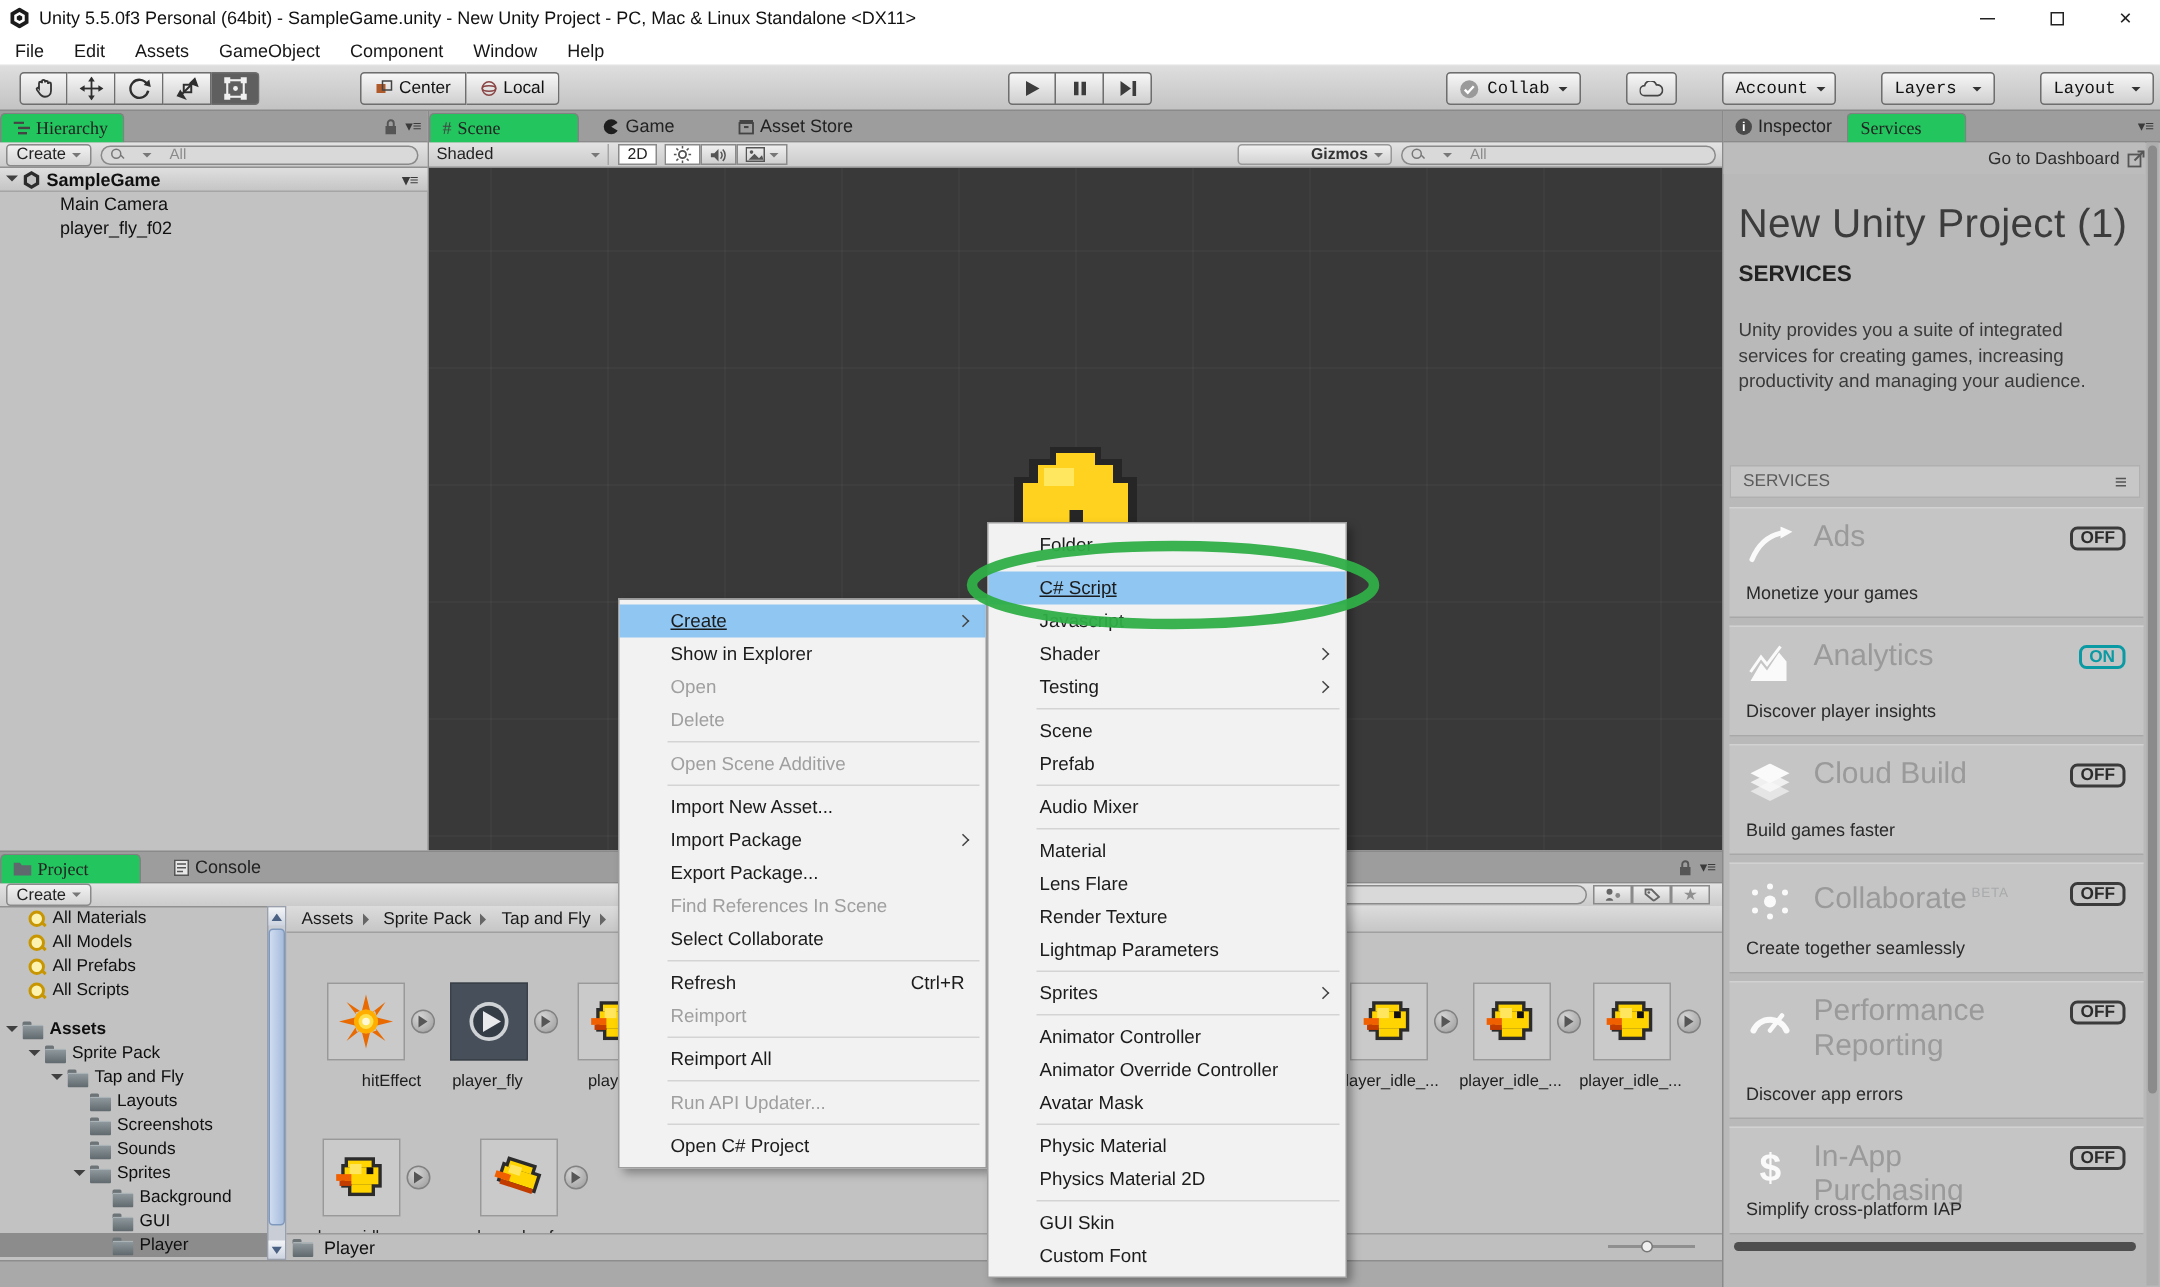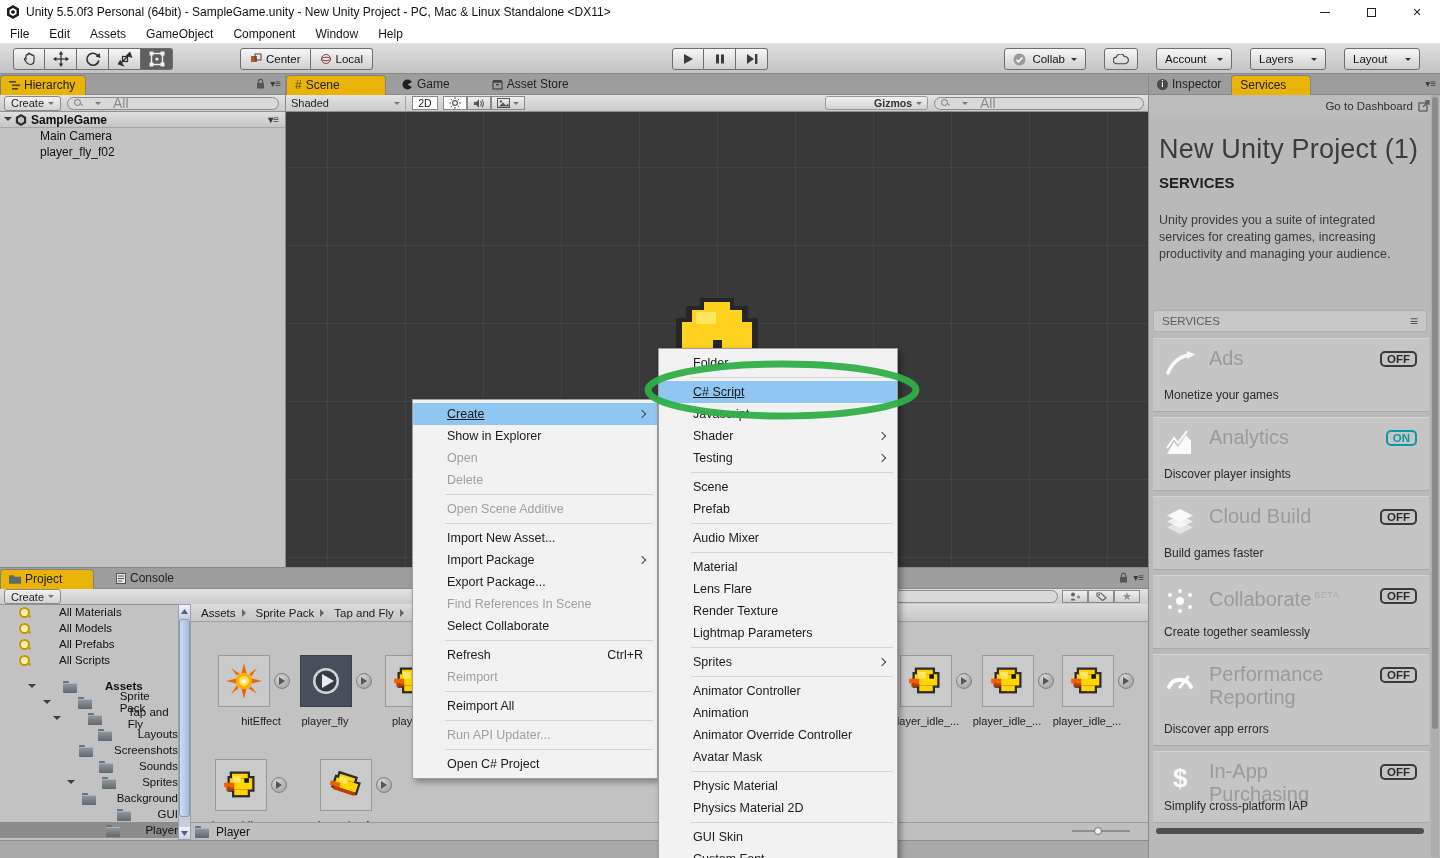--- a/index.html
+++ b/index.html
@@ -21,32 +21,32 @@
   .toolbtn { width:32px; height:22px; border:1px solid #6e6e6e; border-left:none; background:linear-gradient(#f7f7f7,#cfcfcf); display:flex; align-items:center; justify-content:center; }
   .toolbtn:first-child { border-left:1px solid #6e6e6e; border-radius:3px 0 0 3px; }
   .toolbtn:last-child { border-radius:0 3px 3px 0; }
   .toolbtn.sel { background:#5f5f5f; }
   .toolbtn svg { display:block; }
   .pivotgroup { position:absolute; left:196px; top:4px; display:flex;padding-left:44px; }
   .pbtn { height:22px; border:1px solid #6e6e6e; border-left:none; background:linear-gradient(#f7f7f7,#cfcfcf); display:flex; align-items:center; font-size:11.5px; color:#111; padding:0 9px; gap:4px; }
   .pbtn:first-child { border-left:1px solid #6e6e6e; border-radius:3px 0 0 3px; }
   .pbtn:last-child { border-radius:0 3px 3px 0; }
   .playgroup { position:absolute; left:672px; top:4px; display:flex; }
-  .rightbtns { position:absolute; right:20px; top:4px; display:flex; gap:18px; }
+  .rightbtns { position:absolute; right:4px; top:4px; display:flex; gap:30px;font-family:Liberation Mono, monospace; }
   .dropbtn { height:22px; border:1px solid #6e6e6e; border-radius:3px; background:linear-gradient(#f7f7f7,#cfcfcf); display:flex; align-items:center; font-size:11.5px; color:#111; padding:0 8px; gap:6px; }
   .caret { width:0; height:0; border:3.5px solid transparent; border-top-color:#333; margin-top:3px; }
 
   
   .tabstrip { position:absolute; left:0; top:0; right:0; height:21px; background:#9d9d9d; border-bottom:1px solid #8a8a8a; display:flex; align-items:flex-end; font-size:12px; color:#222; }
   .tab { padding:2px 10px 3px 8px; display:flex; align-items:center; gap:4px; }
-  .tab.active { background:#eab308; border:1px solid #828282; border-bottom:none; border-radius:4px 4px 0 0; margin-bottom:-1px; height:20px; }
+  .tab.active { background:#22c55e; border:1px solid #828282; border-bottom:none; border-radius:4px 4px 0 0; margin-bottom:-1px; height:20px;font-family:Liberation Serif, serif; }
   .minitools { position:absolute; right:4px; top:4px; display:flex; align-items:center; gap:5px; color:#3a3a3a; font-size:10px; }
   .subbar { position:absolute; left:0; top:21px; right:0; height:17px; background:linear-gradient(#e3e3e3,#cbcbcb); border-bottom:1px solid #919191; display:flex; align-items:center; }
   .minidrop { height:14px; display:flex; align-items:center; font-size:11px; color:#222; padding:0 5px; gap:4px; }
-  .searchpill { height:13px; border:1px solid #8a8a8a; border-radius:8px; background:#d9d9d9; display:flex; align-items:center; font-size:14px; color:#8b8b8b; padding:0 6px; gap:12px; }
+  .searchpill { height:13px; border:1px solid #8a8a8a; border-radius:8px; background:#d9d9d9; display:flex; align-items:center; font-size:10px; color:#8b8b8b; padding:0 6px; gap:12px; }
   .mag { width:9px; height:9px; position:relative; display:inline-block; }
   .mag::before { content:""; position:absolute; left:0; top:0; width:5px; height:5px; border:1.4px solid #777; border-radius:50%; }
   .mag::after { content:""; position:absolute; left:5.5px; top:5.5px; width:3px; height:1.4px; background:#777; transform:rotate(45deg); }
   .tinycaret { width:0; height:0; border:3px solid transparent; border-top-color:#777; margin-top:3px; }
 
   
   .hierarchy { position:absolute; left:0; top:74px; width:286px; height:493px; background:#c2c2c2; border-right:1px solid #8a8a8a; }
   .hxrow { height:16px; display:flex; align-items:center; font-size:12px; color:#101010; }
   .scenehead { background:linear-gradient(#dfdfdf,#c5c5c5); border-bottom:1px solid #a5a5a5; font-weight:bold; }
   .expander { width:0; height:0; border:4px solid transparent; border-top-color:#404040; margin:3px 3px 0 4px; }
@@ -75,21 +75,21 @@
   .card .cbadge { position:absolute; right:12px; top:12px; border:2px solid #3a3a3a; border-radius:5px; font-size:11.5px; font-weight:bold; color:#2c2c2c; padding:0px 5px; }
   .card .cbadge.on { color:#0a9aa4; border-color:#0a9aa4; }
   .card .cdesc { position:absolute; left:11px; bottom:9px; font-size:12px; color:#2a2a2a; }
   .vsb { position:absolute; right:1px; top:21px; width:8px; height:762px; background:#aeaeae; }
   .vsb .thumb { position:absolute; left:1px; top:2px; width:6px; height:632px; background:#8b8b8b; border-radius:3px; }
   .hsb { position:absolute; left:7px; top:754px; width:268px; height:6px; background:#4f4f4f; border-radius:3px; }
 
   
   .project { position:absolute; left:0; top:567px; width:1148px; height:273px; background:#c2c2c2; border-top:1px solid #8a8a8a; }
   .ptree { position:absolute; left:0; top:36px; width:178px; bottom:0; font-size:11.5px; color:#101010; }
-  .ptrow { height:16px; display:flex; align-items:center;gap:24px; }
+  .ptrow { height:16px; display:flex; align-items:center; }
   .ptrow.sel { background:#8c8c8c; }
   .foldericon { width:14px; height:11px; position:relative; display:inline-block; margin-right:4px; }
   .foldericon::before { content:""; position:absolute; left:0; top:0; width:6px; height:3px; background:#6d7478; border-radius:1px 1px 0 0; }
   .foldericon::after { content:""; position:absolute; left:0; top:2px; width:14px; height:9px; background:linear-gradient(#8d979c,#5f686d); border-radius:1px; border-top:1px solid #aab3b7; }
   .pscroll { position:absolute; left:178px; top:36px; width:13px; bottom:0; background:#c8cdd6; border:1px solid #9aa0ac; }
   .pscroll .arr { position:absolute; left:0; width:11px; height:12px; background:linear-gradient(#f2f4f7,#cdd4e0); display:flex; align-items:center; justify-content:center; }
   .pscroll .pthumb { position:absolute; left:0px; top:14px; width:11px; height:198px; background:linear-gradient(90deg,#cfdcf0,#a6bcdc); border:1px solid #7f99bd; border-radius:3px; }
   .pcontent { position:absolute; left:191px; top:36px; right:0; bottom:18px; background:#c2c2c2; }
   .crumbbar { position:absolute; left:0; top:0; right:0; height:18px; background:linear-gradient(#dcdcdc,#c6c6c6); border-bottom:1px solid #a0a0a0; display:flex; align-items:center; font-size:11.5px; color:#1a1a1a; padding-left:10px; gap:6px; }
   .crumbsep { width:0; height:0; border:4px solid transparent; border-left-color:#666; margin-top:0px; }
@@ -883,23 +883,20 @@
       <div class="msep"></div>
       <div class="mi">
         <span>Sprites</span>
         <span class="chev"></span>
       </div>
       <div class="msep"></div>
       <div class="mi">
         <span>Animator Controller</span>
       </div>
       <div class="mi">
-        <span>Animation</span>
-      </div>
-      <div class="mi">
         <span>Animator Override Controller</span>
       </div>
       <div class="mi">
         <span>Avatar Mask</span>
       </div>
       <div class="msep"></div>
       <div class="mi">
         <span>Physic Material</span>
       </div>
       <div class="mi">

